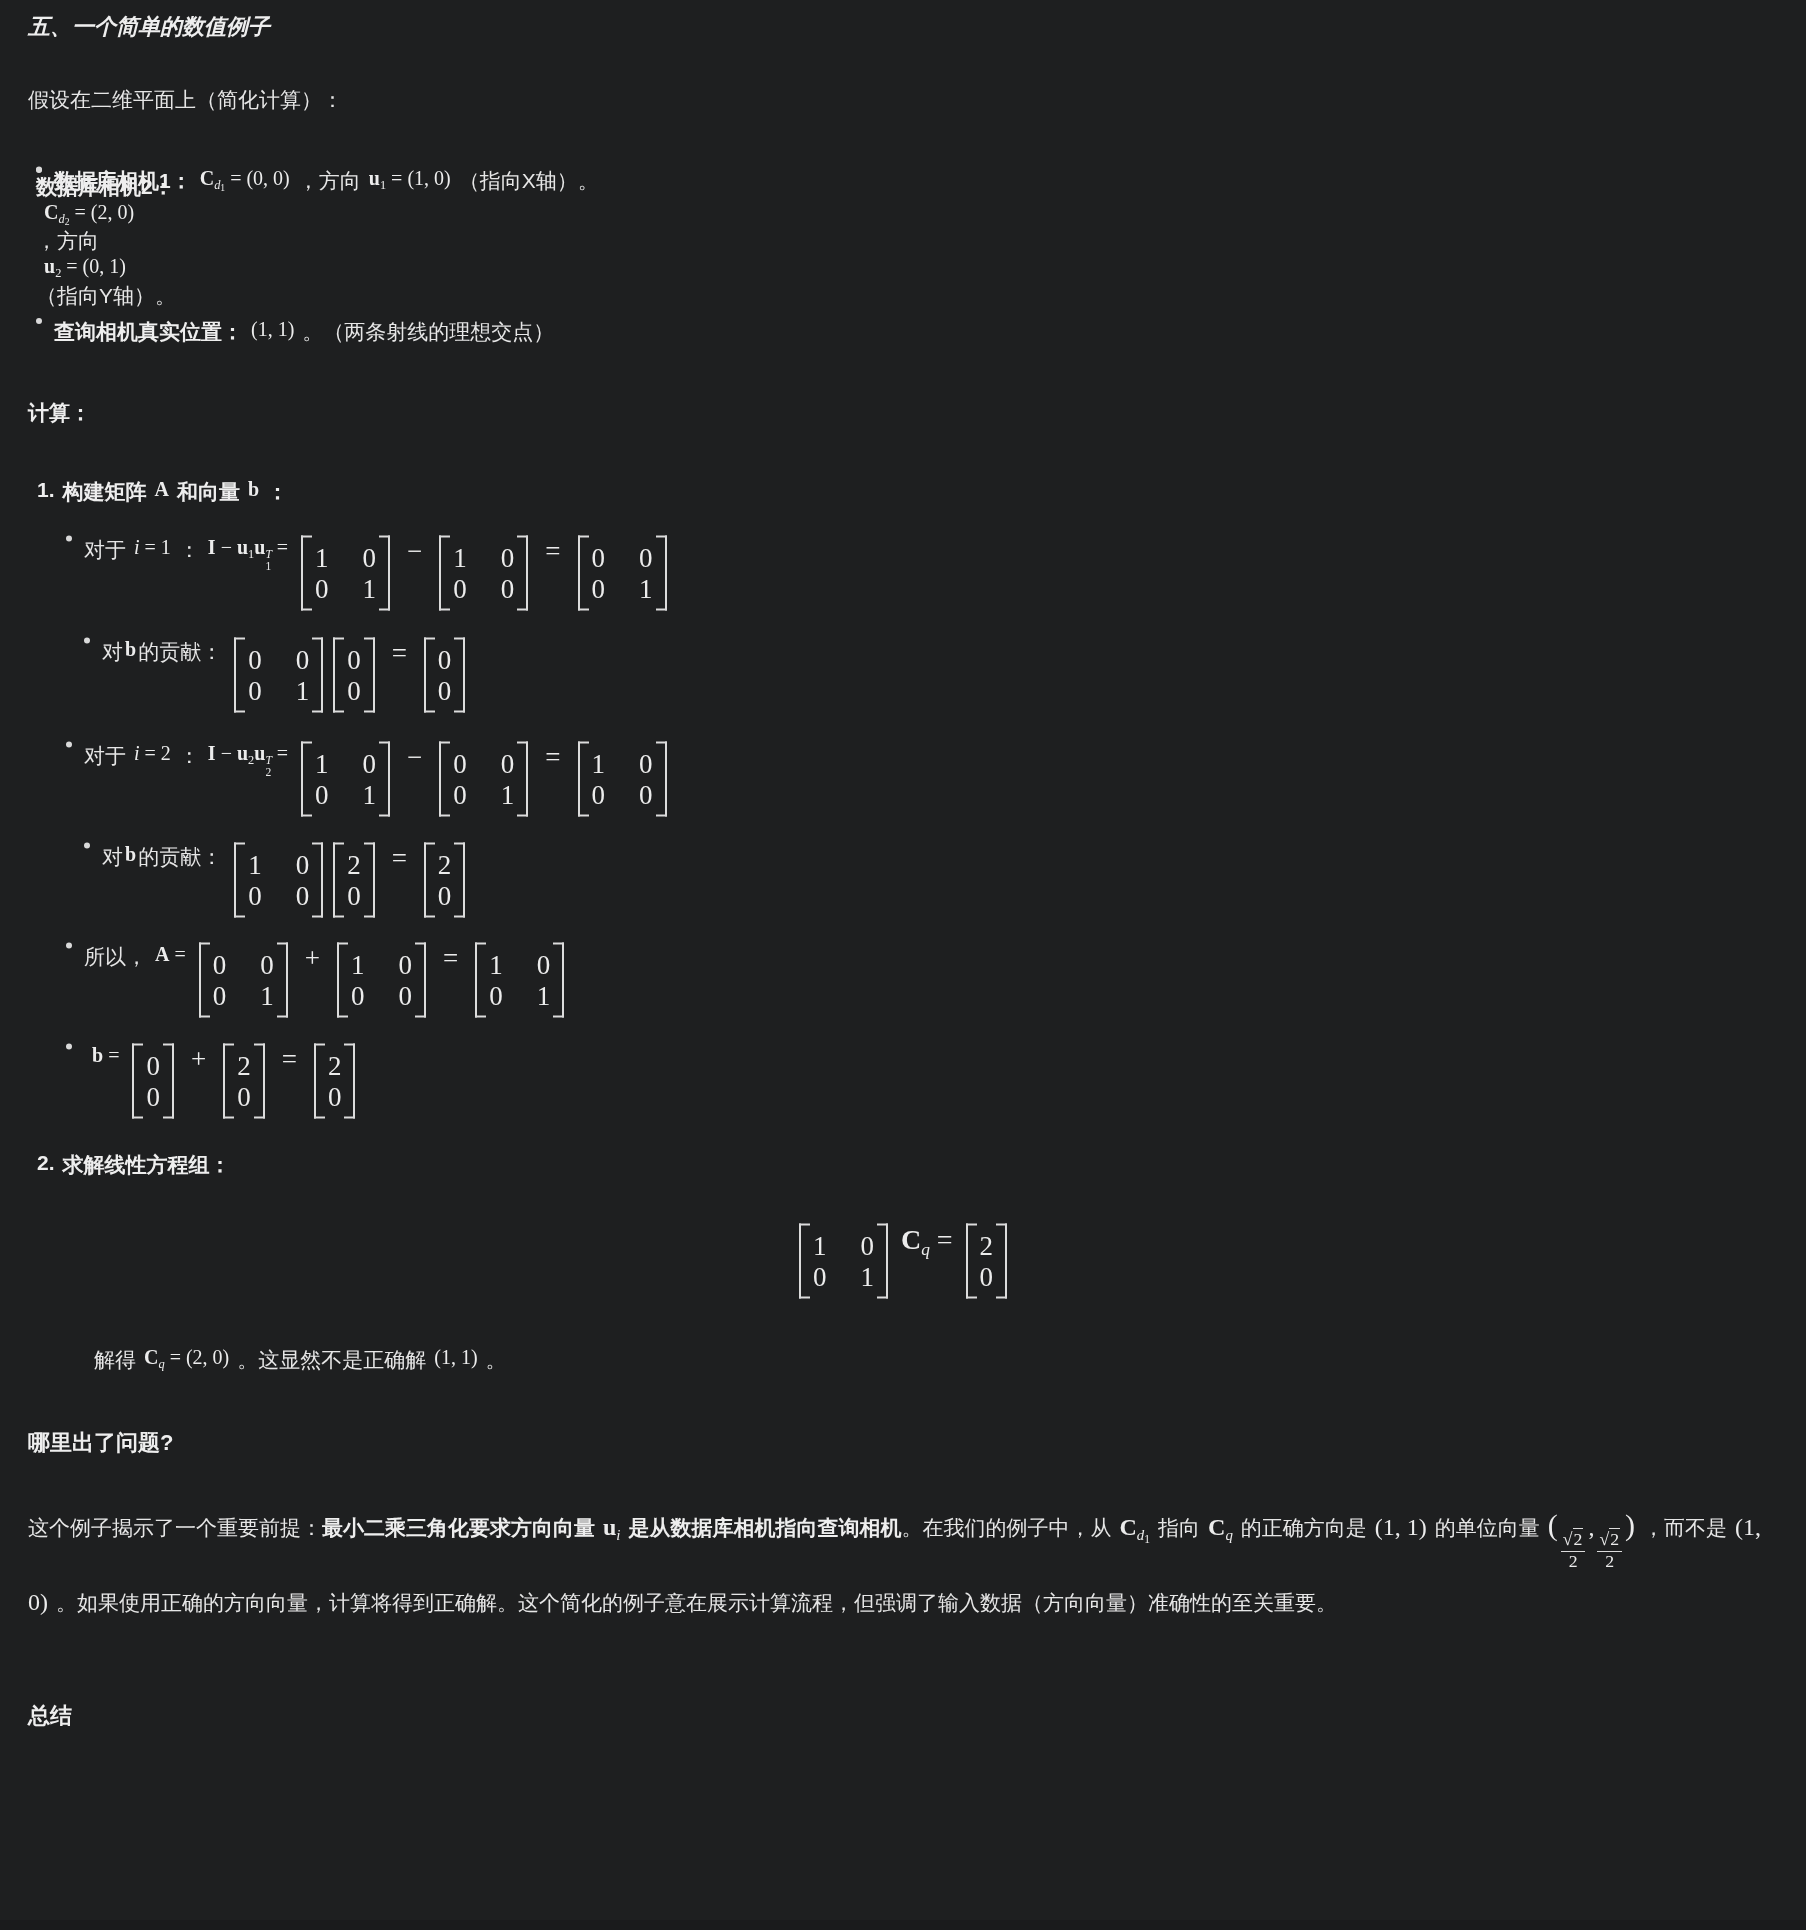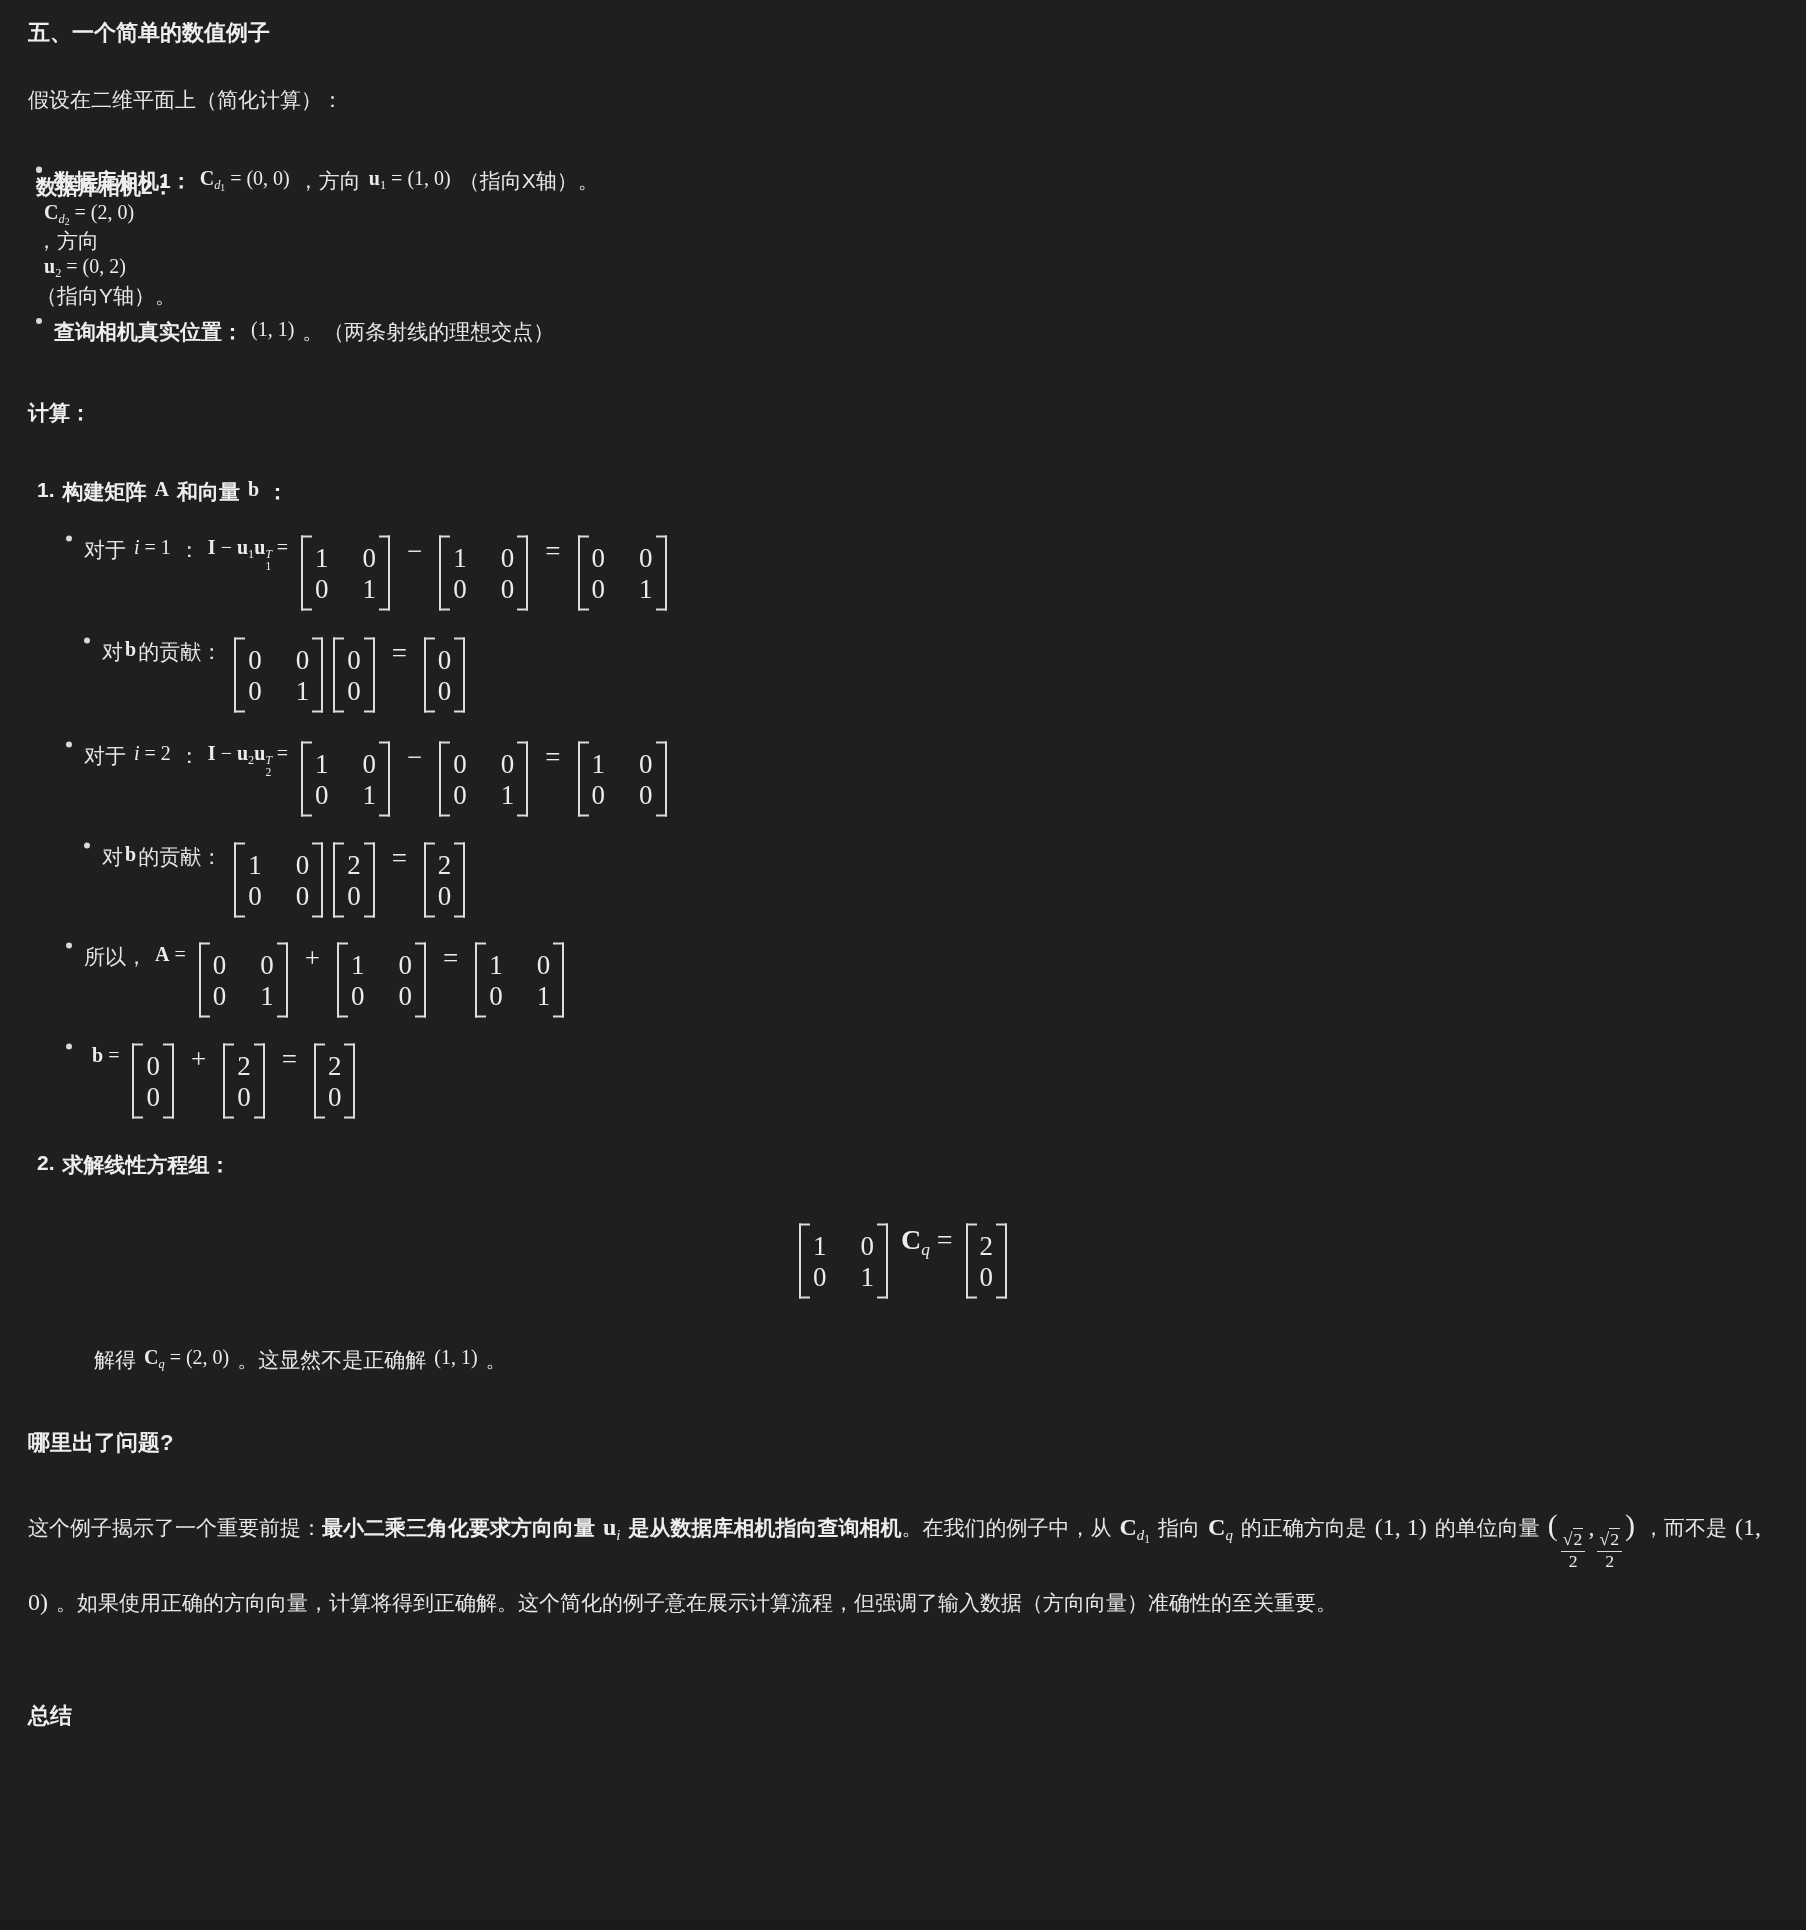--- a/index.html
+++ b/index.html
@@ -89,41 +89,41 @@
   .footer-strip {
     position:absolute; left:0; right:0; bottom:0; height:10px;
     background:#1a1b1c;
   }
 </style>
 </head>
 <body>
 
 <div class="page">
 
-  <div class="blockline h" style="top:18px; left:28px;">五、一个简单的数值例子</div>
+  <div class="blockline h" style="top:12px; left:28px;font-style:italic;">五、一个简单的数值例子</div>
 
   <div class="row" style="top:100px; left:28px;">
     <span>假设在二维平面上（简化计算）：</span>
   </div>
 
   <div class="row" style="top:181px; left:36px;">
     <span class="dot"></span>
     <span class="bold">数据库相机1：</span>
     <span class="mi"><span class="mb">C</span><span class="sub"><span class="it">d</span><span class="sub2">1</span></span> <span>= (0, 0)</span></span>
     <span>，方向</span>
     <span class="mi"><span class="mb">u</span><span class="sub">1</span> <span>= (1, 0)</span></span>
     <span>（指向X轴）。</span>
   </div>
 
   <div class="row" style="top:238px; left:36px;flex-direction:column;">
     <span class="dot"></span>
     <span class="bold">数据库相机2：</span>
     <span class="mi"><span class="mb">C</span><span class="sub"><span class="it">d</span><span class="sub2">2</span></span> <span>= (2, 0)</span></span>
     <span>，方向</span>
-    <span class="mi"><span class="mb">u</span><span class="sub">2</span> <span>= (0, 2)</span></span>
+    <span class="mi"><span class="mb">u</span><span class="sub">2</span> <span>= (0, 1)</span></span>
     <span>（指向Y轴）。</span>
   </div>
 
   <div class="row" style="top:332px; left:36px;">
     <span class="dot"></span>
     <span class="bold">查询相机真实位置：</span>
     <span class="mi">(1, 1)</span>
     <span>。（两条射线的理想交点）</span>
   </div>
 

